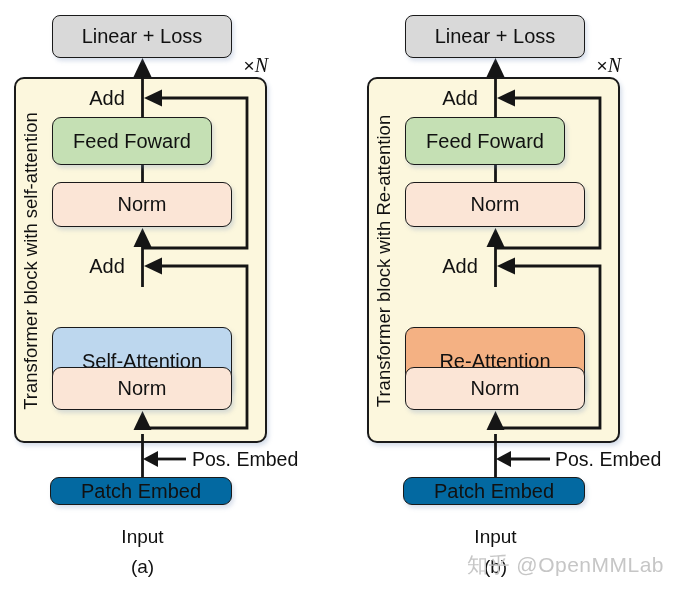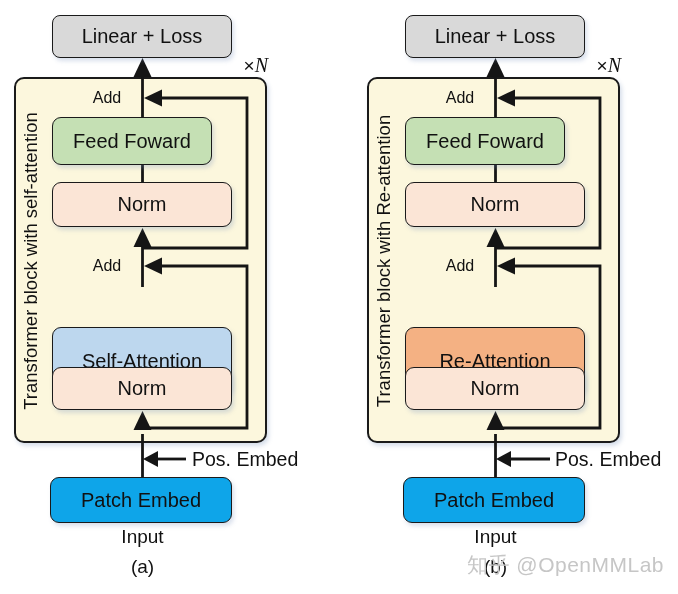--- a/index.html
+++ b/index.html
@@ -15,23 +15,23 @@
   .box{position:absolute;display:flex;align-items:center;justify-content:center;
        border:1.6px solid #1a1a1a;border-radius:9px;box-sizing:border-box;
        font-size:20px;z-index:2;box-shadow:2px 3px 4px rgba(120,145,185,0.28);}
   .linear{left:52px;top:15px;width:180px;height:43px;background:#d9d9d9;border-radius:8px;}
   .ff{left:52px;top:117px;width:160px;height:48px;background:#c5e0b4;}
   .norm1{left:52px;top:182px;width:180px;height:45px;background:#fbe5d6;}
   .attn{left:52px;top:287px;width:180px;height:68px;margin-top:40px;}
   .attn-blue{background:#bdd7ee;}
   .attn-orange{background:#f4b183;}
   .norm2{left:52px;top:367px;width:180px;height:43px;background:#fbe5d6;}
-  .patch{left:50px;top:477px;width:182px;height:46px;background:#0ea5e9;}
+  .patch{left:50px;top:477px;width:182px;height:28px;background:#0369a1;}
   .add{position:absolute;left:82px;width:50px;height:26px;line-height:26px;
-       text-align:center;font-size:16px;z-index:2;}
+       text-align:center;font-size:20px;z-index:2;}
   .add1{top:85px;}
   .add2{top:253px;}
   .repeat{position:absolute;left:222px;top:54px;width:46px;height:22px;
           text-align:right;font-size:19px;z-index:2;}
   .repeat i{font-family:"Liberation Serif", serif;font-style:italic;font-size:20px;}
   .side-label{position:absolute;left:17px;top:441px;width:360px;height:28px;
               line-height:28px;text-align:center;font-size:18.5px;z-index:2;
               transform:rotate(-90deg);transform-origin:left top;white-space:nowrap;}
   .poslabel{position:absolute;left:192px;top:447px;height:24px;line-height:24px;
             font-size:19.5px;z-index:2;white-space:nowrap;}

